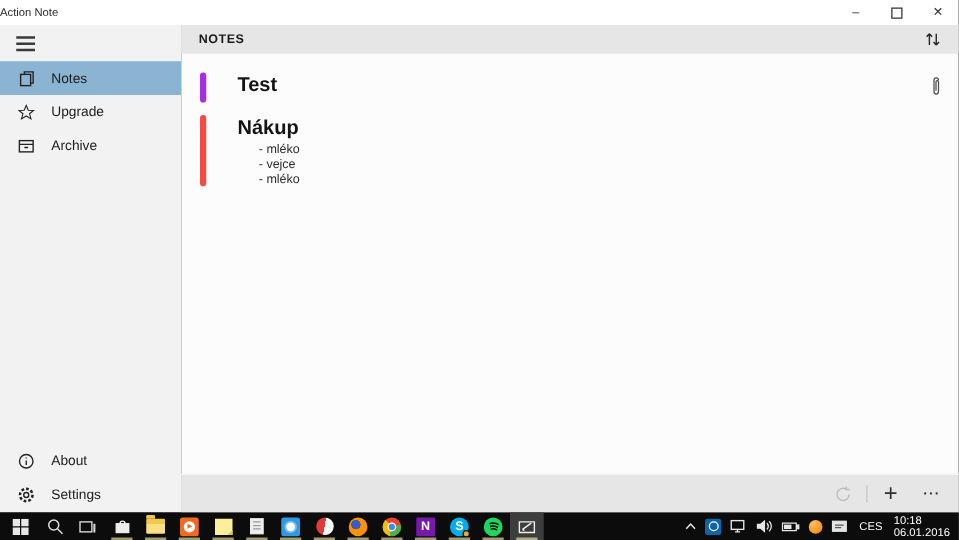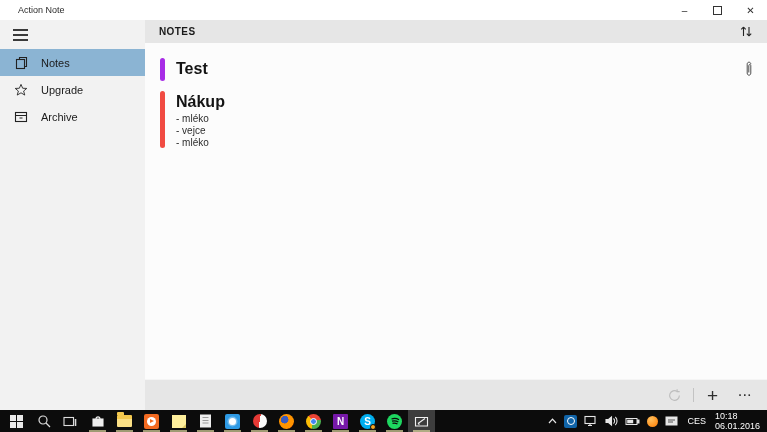--- a/index.html
+++ b/index.html
@@ -1,21 +1,21 @@
 <!DOCTYPE html>
 <html><head>
 <meta charset="utf-8">
 <style>
   html,body{margin:0;padding:0;}
   body{width:767px;height:432px;font-family:"Liberation Sans",sans-serif;background:#000;overflow:hidden;}
   .screen{width:767px;height:432px;display:flex;flex-direction:column;overflow:hidden;}
 
   
   .titlebar{height:20px;background:#ffffff;display:flex;align-items:center;flex:none;}
-  .titlebar .title{font-size:9px;color:#2b2b2b;padding-left:18px;text-align:right;}
+  .titlebar .title{font-size:9px;color:#2b2b2b;text-align:right;}
   .win-controls{margin-left:auto;display:flex;height:100%;}
   .win-btn{width:33px;height:100%;display:flex;align-items:center;justify-content:center;font-size:10px;color:#333;cursor:default;}
   .maxbox{width:7px;height:7px;border:1px solid #333;}
 
   
   .app{flex:1;display:flex;min-height:0;}
 
   .sidebar{width:145px;background:#f2f2f2;display:flex;flex-direction:column;flex:none;}
   .hamburger{padding:9px 0 8px 13px;}
   .hamburger .bar{width:15px;height:2px;background:#3a3a3a;margin-bottom:3px;}
@@ -24,25 +24,25 @@
   .side-icon{width:15px;height:15px;margin-right:13px;display:flex;align-items:center;justify-content:center;color:#333;}
   .side-icon svg{display:block;}
   .sidebar-footer{margin-top:auto;padding-bottom:1px;}
 
   .main{flex:1;display:flex;flex-direction:column;background:#fcfcfc;min-width:0;}
   .main-header{height:23px;background:#e6e6e6;display:flex;align-items:center;padding:0 14px;flex:none;}
   .h-title{font-size:10px;font-weight:bold;letter-spacing:.4px;color:#1a1a1a;}
   .sort-btn{margin-left:auto;display:flex;align-items:center;}
 
   .notes-list{flex:1;padding-top:15px;overflow:hidden;}
-  .note{display:flex;align-items:stretch;padding:0 14px 0 15px;margin-bottom:10px;}
+  .note{display:flex;align-items:stretch;padding:0 14px 0 15px;margin-bottom:10px;gap:14px;}
   .accent{width:5px;border-radius:3px;margin-right:11px;flex:none;}
   .note-body{display:flex;flex-direction:column;}
   .note-title{font-size:16px;font-weight:600;color:#141414;line-height:21px;}
-  .note-line{font-size:10px;color:#2d2d2d;line-height:11px;margin-top:1px;}
+  .note-line{font-size:10px;color:#2d2d2d;line-height:11px;margin-top:1px;margin-left:17px;}
   .note-line:first-of-type{margin-top:4px;}
   .attach{margin-left:auto;padding-top:3px;}
 
   .command-bar{height:30px;background:#e6e6e6;display:flex;align-items:center;justify-content:flex-end;padding-right:5px;flex:none;border-top:1px solid #f5f5f5;}
   .cmd-btn{width:33px;height:30px;display:flex;align-items:center;justify-content:center;}
   .cmd-divider{width:1px;height:14px;background:#c3c3c3;margin:0 2px;}
   .add-label{font-size:19px;font-weight:300;color:#2f2f2f;line-height:19px;}
   .more-label{font-size:11px;letter-spacing:1px;color:#2f2f2f;font-weight:bold;}
 
   
@@ -123,20 +123,41 @@
       <div class="side-item">
         <span class="side-icon">
           <svg width="14" height="14" viewBox="0 0 14 14" fill="none" stroke="#222" stroke-width="1.1">
             <rect x="1.5" y="2.5" width="11" height="9"></rect>
             <path d="M1.5 5.5 H12.5 M5.5 8 H8.5"></path>
           </svg>
         </span>
         <span>Archive</span>
       </div>
 
+      <div class="sidebar-footer">
+        <div class="side-item">
+          <span class="side-icon">
+            <svg width="14" height="14" viewBox="0 0 14 14" fill="none" stroke="#222" stroke-width="1.1">
+              <circle cx="7" cy="7" r="5.4"></circle>
+              <path d="M7 6.4 V10"></path>
+              <path d="M7 4 V4.8"></path>
+            </svg>
+          </span>
+          <span>About</span>
+        </div>
+        <div class="side-item">
+          <span class="side-icon">
+            <svg width="14" height="14" viewBox="0 0 14 14" fill="none" stroke="#222">
+              <circle cx="7" cy="7" r="5" stroke-width="2" stroke-dasharray="2.2 1.6"></circle>
+              <circle cx="7" cy="7" r="2" stroke-width="1.1"></circle>
+            </svg>
+          </span>
+          <span>Settings</span>
+        </div>
+      </div>
     </aside>
 
     <main class="main">
       <header class="main-header">
         <span class="h-title">NOTES</span>
         <span class="sort-btn">
           <svg width="14" height="13" viewBox="0 0 14 13" fill="none" stroke="#222" stroke-width="1.1">
             <path d="M4.5 11 V2 M4.5 2 L2.3 4.4 M4.5 2 L6.7 4.4"></path>
             <path d="M10 2 V11 M10 11 L7.8 8.6 M10 11 L12.2 8.6"></path>
           </svg>

